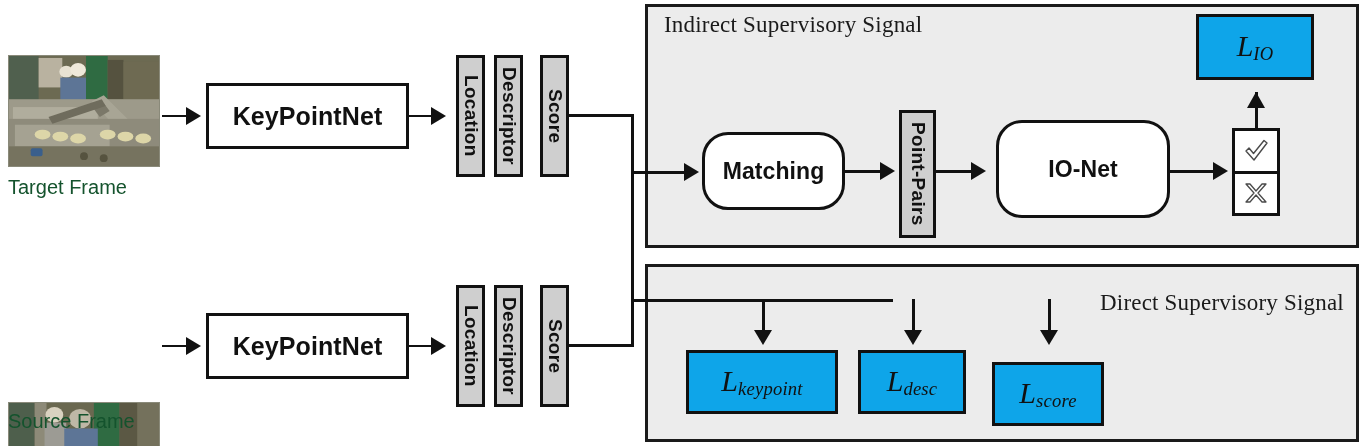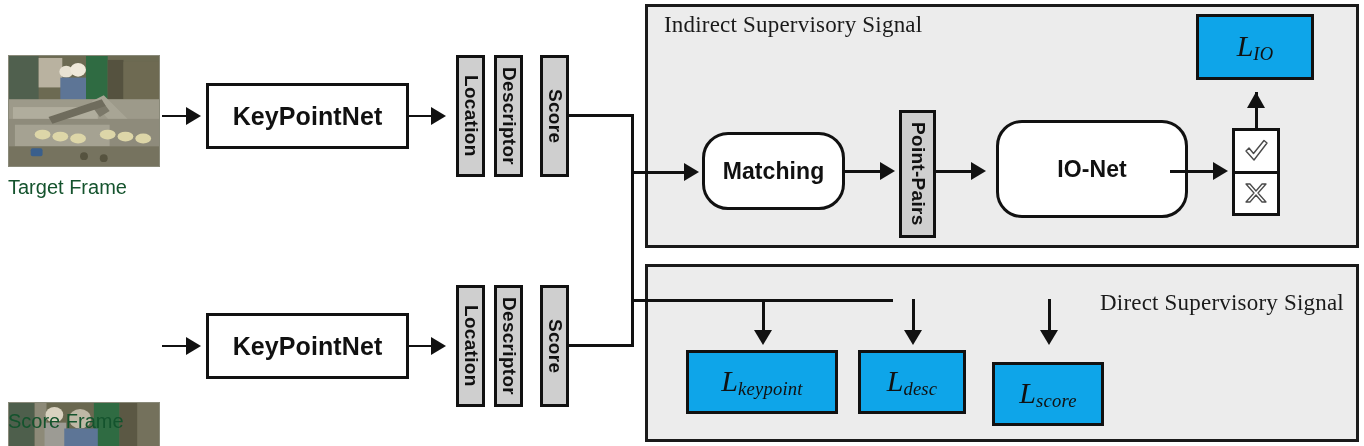--- a/index.html
+++ b/index.html
@@ -238,21 +238,21 @@
           <ellipse cx="104" cy="96" rx="9" ry="6"></ellipse>
         <ellipse cx="124" cy="98" rx="9" ry="6"></ellipse>
           <ellipse cx="142" cy="100" rx="9" ry="6"></ellipse>
       </g>
       <path d="M94 58 l8 -6 l6 8 l-8 7 z" fill="#787565"></path>
       <path d="M96 62 l10 26 l-6 3 l-10 -26 z" fill="#6e6b5a"></path>
       <rect x="0" y="100" width="152" height="12" fill="#716e5b"></rect>
       <rect x="18" y="100" width="12" height="8" rx="2" fill="#3a5f8c"></rect>
     </svg>
   </div>
-  <div class="caption abs" style="left:8px; top:410px;">Score Frame</div>
+  <div class="caption abs" style="left:8px; top:410px;">Source Frame</div>
 
   <div class="hline abs" style="left:162px; top:345px; width:24px;"></div>
   <div class="arrow-r abs" style="left:186px; top:337px;"></div>
 
   <div class="box big abs" style="left:206px; top:313px; width:203px; height:66px;">KeyPointNet</div>
 
   <div class="hline abs" style="left:409px; top:345px; width:22px;"></div>
   <div class="arrow-r abs" style="left:431px; top:337px;"></div>
 
   <div class="vbox abs" style="left:456px; top:285px; width:29px; height:122px;">
@@ -281,21 +281,21 @@
   <div class="hline thick abs" style="left:845px; top:170px; width:38px;"></div>
   <div class="arrow-r abs" style="left:880px; top:162px;"></div>
 
   <div class="vbox abs" style="left:899px; top:110px; width:37px; height:128px;">
     <span>Point-Pairs</span>
   </div>
 
   <div class="hline thick abs" style="left:936px; top:170px; width:38px;"></div>
   <div class="arrow-r abs" style="left:971px; top:162px;"></div>
 
-  <div class="box mid abs" style="left:996px; top:120px; width:192px; height:98px;">IO-Net</div>
+  <div class="box mid abs" style="left:996px; top:120px; width:174px; height:98px;">IO-Net</div>
 
   <div class="hline thick abs" style="left:1170px; top:170px; width:46px;"></div>
   <div class="arrow-r abs" style="left:1213px; top:162px;"></div>
 
   <div class="cxbox abs" style="left:1232px; top:128px; width:48px; height:88px;">
     <div class="cxcell top">
       <svg class="glyph-svg" width="28" height="26" viewBox="0 0 28 26" aria-hidden="true">
         <path d="M4 13 L7 10 L11.5 15.5 L22 2.5 L25 5 L12 22 Z" fill="#ffffff" stroke="#4a4a4a" stroke-width="1.4" stroke-linejoin="round"></path>
       </svg>
     </div>

